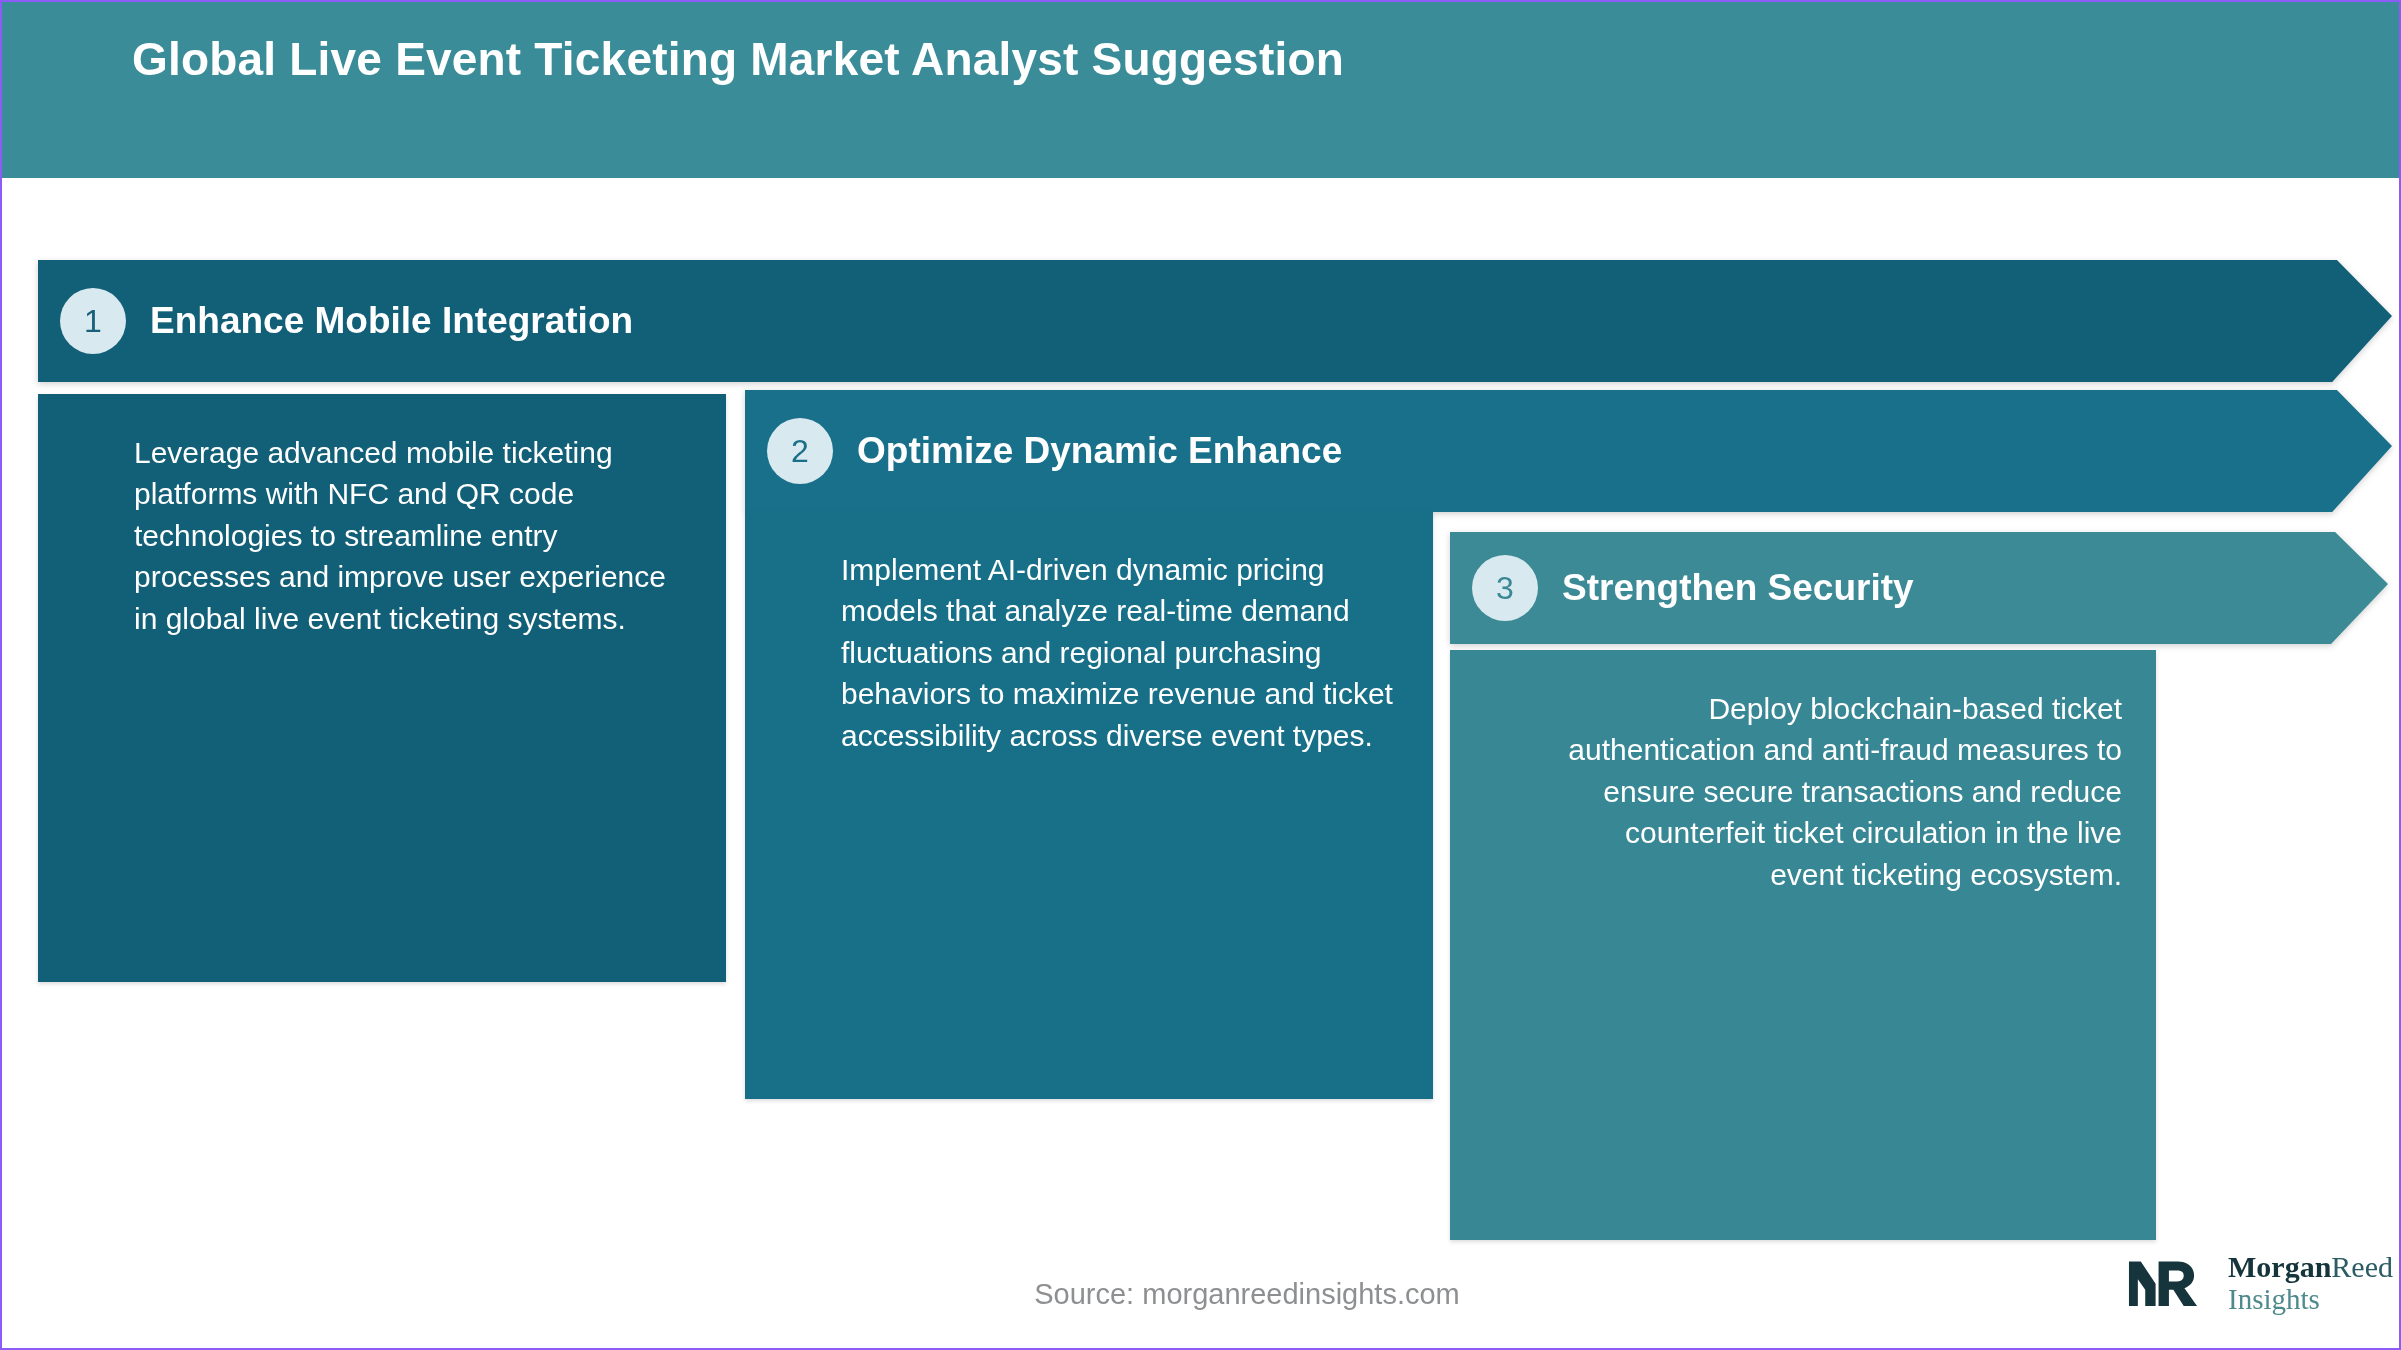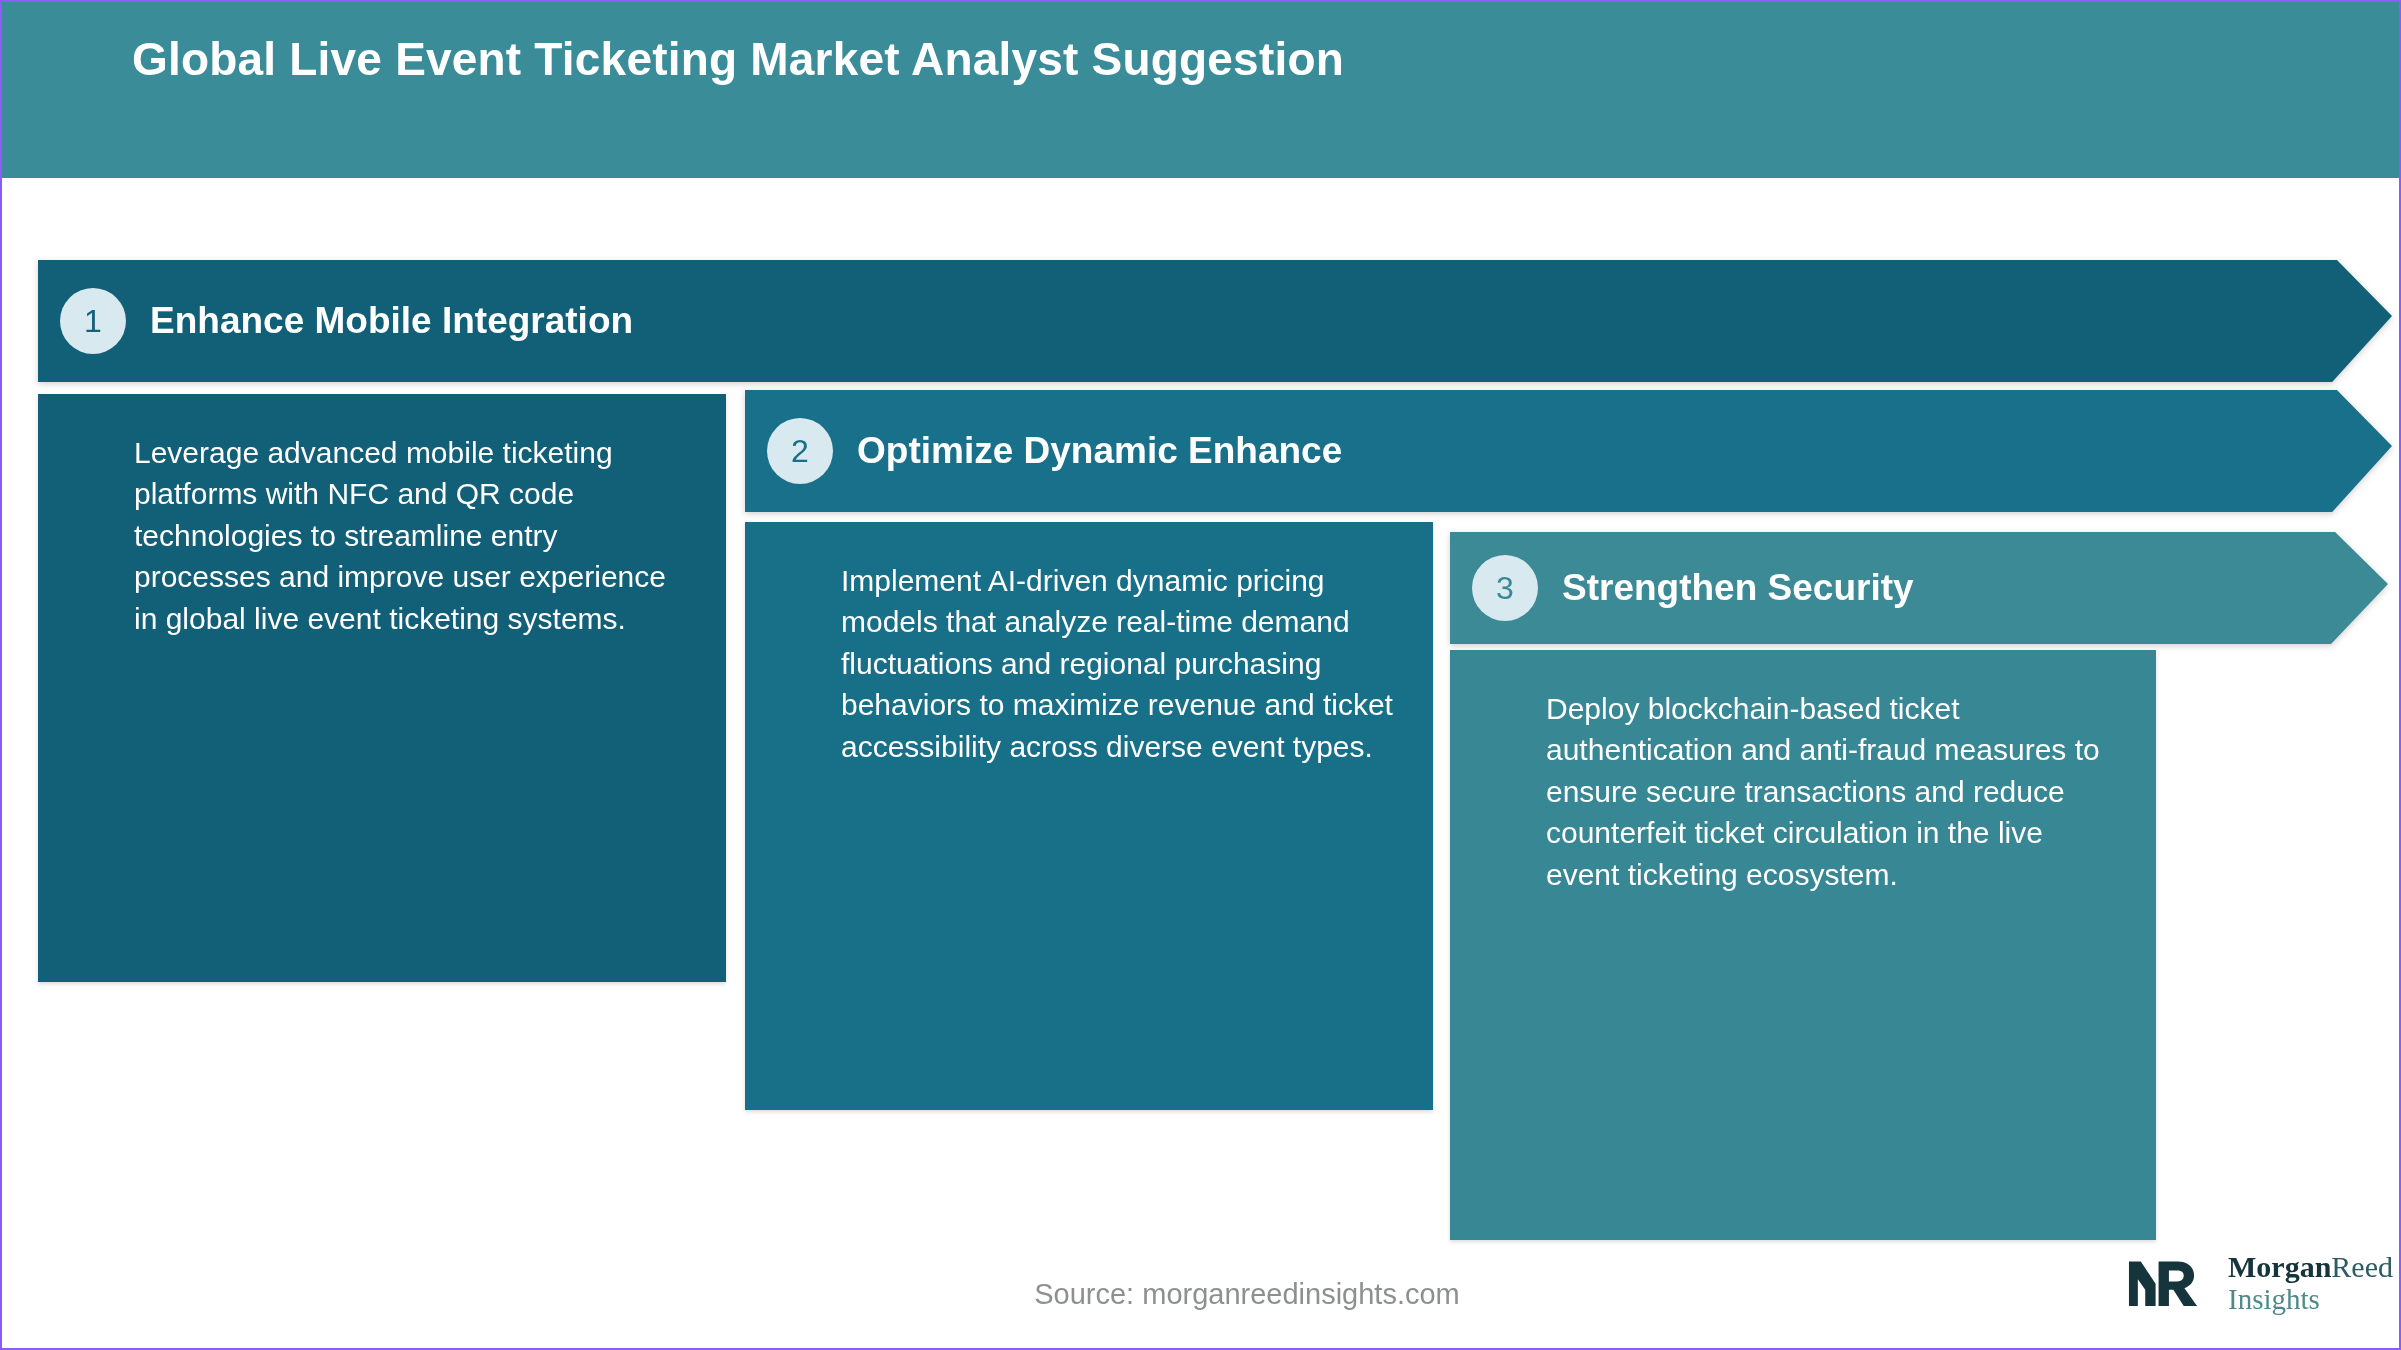--- a/index.html
+++ b/index.html
@@ -78,27 +78,27 @@
   #arrow1{left:36px;top:258px;width:2318px;height:122px;}
   #arrow1 .arrow-body{background:#125f78;width:2198px;}
   #arrow1 .badge{color:#19607a;}
 
   #panel1{left:36px;top:392px;width:688px;height:588px;background:#125f78;}
 
   #arrow2{left:743px;top:388px;width:1611px;height:122px;}
   #arrow2 .arrow-body{background:#19708a;width:1491px;}
   #arrow2 .badge{color:#1a6f88;}
 
-  #panel2{left:743px;top:520px;width:688px;height:588px;background:#177088;}
+  #panel2{left:743px;top:509px;width:688px;height:588px;background:#177088;}
 
   #arrow3{left:1448px;top:530px;width:906px;height:112px;}
   #arrow3 .arrow-body{background:#3c8a96;width:786px;}
   #arrow3 .badge{color:#3a8893;}
 
-  #panel3{left:1448px;top:648px;width:706px;height:590px;background:#388794;}
+  #panel3{left:1448px;top:648px;width:706px;height:590px;background:#388794;text-align:right;}
 
   
   .source{
     position:absolute;left:0;top:1276px;width:2490px;
     text-align:center;
     font-size:29px;color:#8d8f91;
   }
   .logo{
     position:absolute;left:2124px;top:1250px;
     display:flex;align-items:center;gap:28px;

